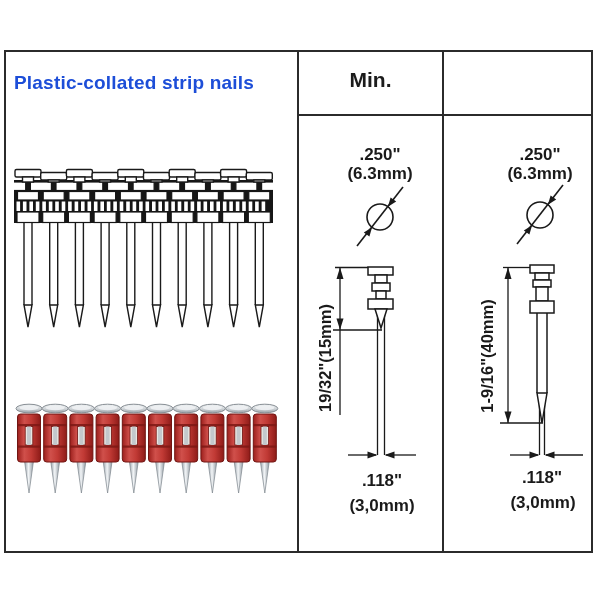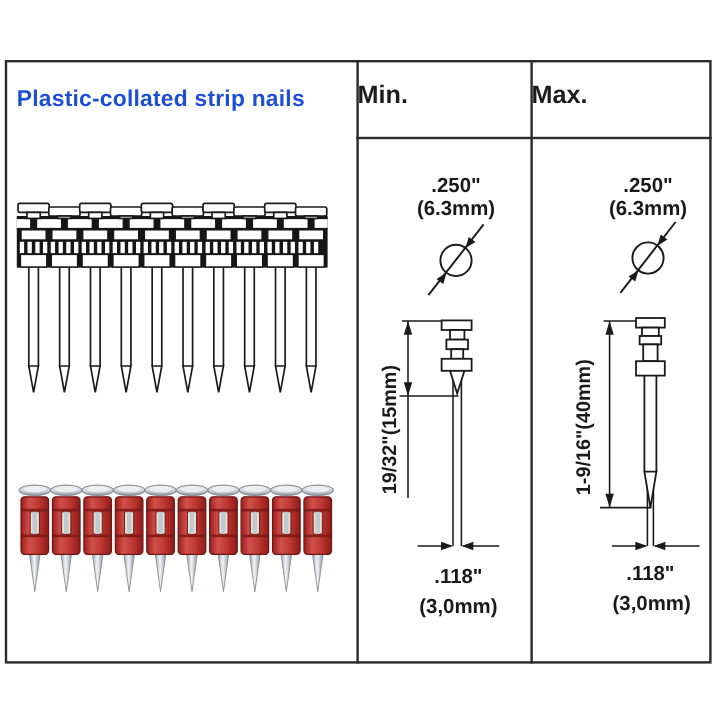--- a/index.html
+++ b/index.html
@@ -4,41 +4,40 @@
 <style>
   html,body{margin:0;padding:0;}
   body{width:600px;height:600px;background:#ffffff;position:relative;overflow:hidden;
        font-family:"Liberation Sans",sans-serif;color:#1a1a1a;}
   #sheet{position:absolute;left:0;top:0;width:600px;height:600px;}
   .abs{position:absolute;}
   #table-frame{left:4px;top:50px;width:589px;height:503px;border:2px solid #2b2b2b;box-sizing:border-box;}
   .vline{width:2px;background:#2b2b2b;}
   .hline{height:2px;background:#2b2b2b;}
   #product-title{left:14px;top:72px;width:280px;font-size:19px;font-weight:600;letter-spacing:.2px;color:#1d4ed8;}
-  .col-header{top:68px;text-align:left;font-size:21px;font-weight:600;color:#1c1c1c;}
+  .col-header{top:68px;text-align:center;font-size:21px;font-weight:600;color:#1c1c1c;}
   #hdr-min{left:298px;width:145px;}
   #hdr-max{left:443px;width:150px;}
   svg{display:block;}
   svg text{font-family:"Liberation Sans",sans-serif;font-weight:600;fill:#1a1a1a;}
   .lbl{font-size:17px;}
   .rot{font-size:16.5px;}
 </style>
 </head>
 <body>
 
 <div id="sheet">
 
   <div id="table-frame" class="abs"></div>
   <div class="abs vline" style="left:297px;top:50px;height:503px;"></div>
   <div class="abs vline" style="left:442px;top:50px;height:503px;"></div>
   <div class="abs hline" style="left:297px;top:114px;width:296px;"></div>
 
   <div id="product-title" class="abs">Plastic-collated strip nails</div>
   <div id="hdr-min" class="abs col-header">Min.</div>
-  <div id="hdr-max" class="abs col-header">Max.</div>
 
   <svg id="line-strip" class="abs" style="left:10px;top:160px;" width="282" height="175" viewBox="0 0 282 175">
       <defs>
         <clipPath id="bandClip">
           <rect x="4" y="20" width="259" height="43"></rect>
         </clipPath>
       </defs>
       <rect x="4" y="20" width="259" height="43" fill="#161616"></rect>
       <g clip-path="url(#bandClip)" fill="#fff" stroke="#161616" stroke-width="1.2">
         <rect x="-5.3" y="22" width="21" height="8.5"></rect>

